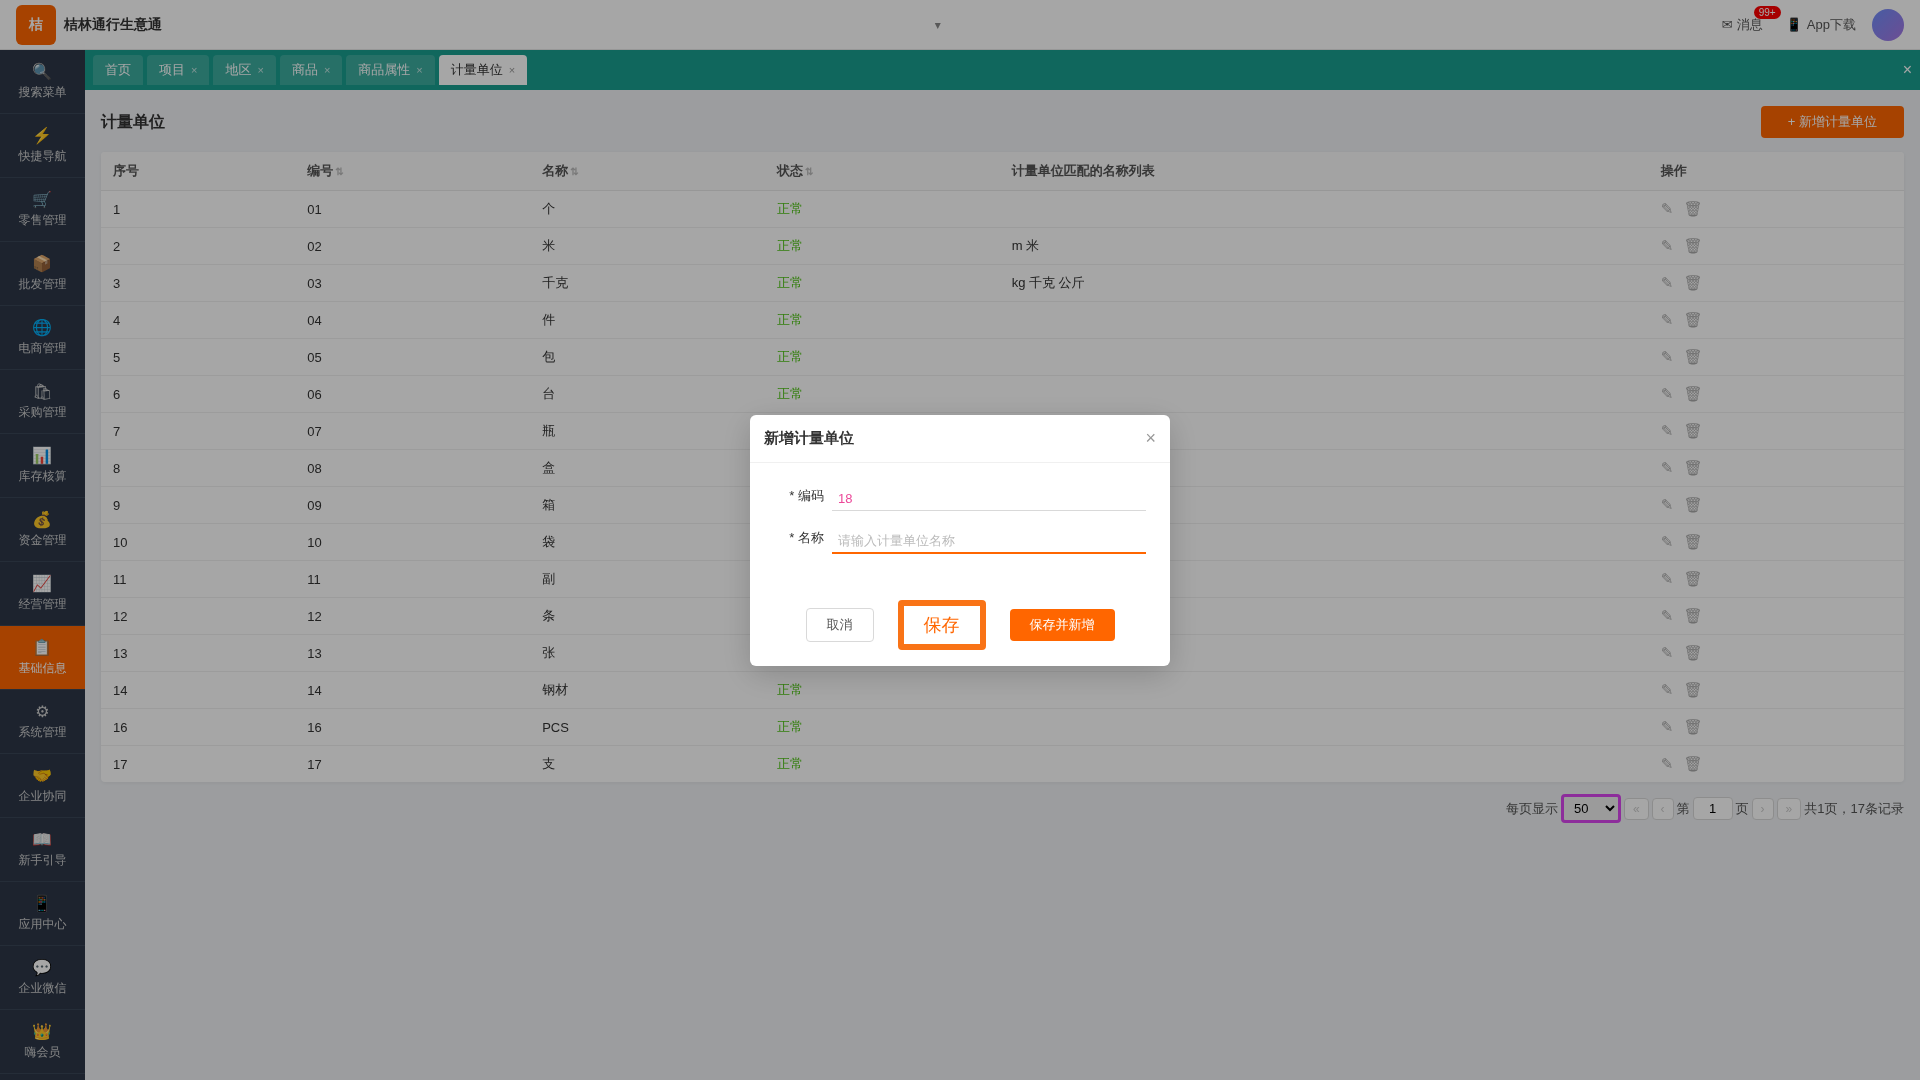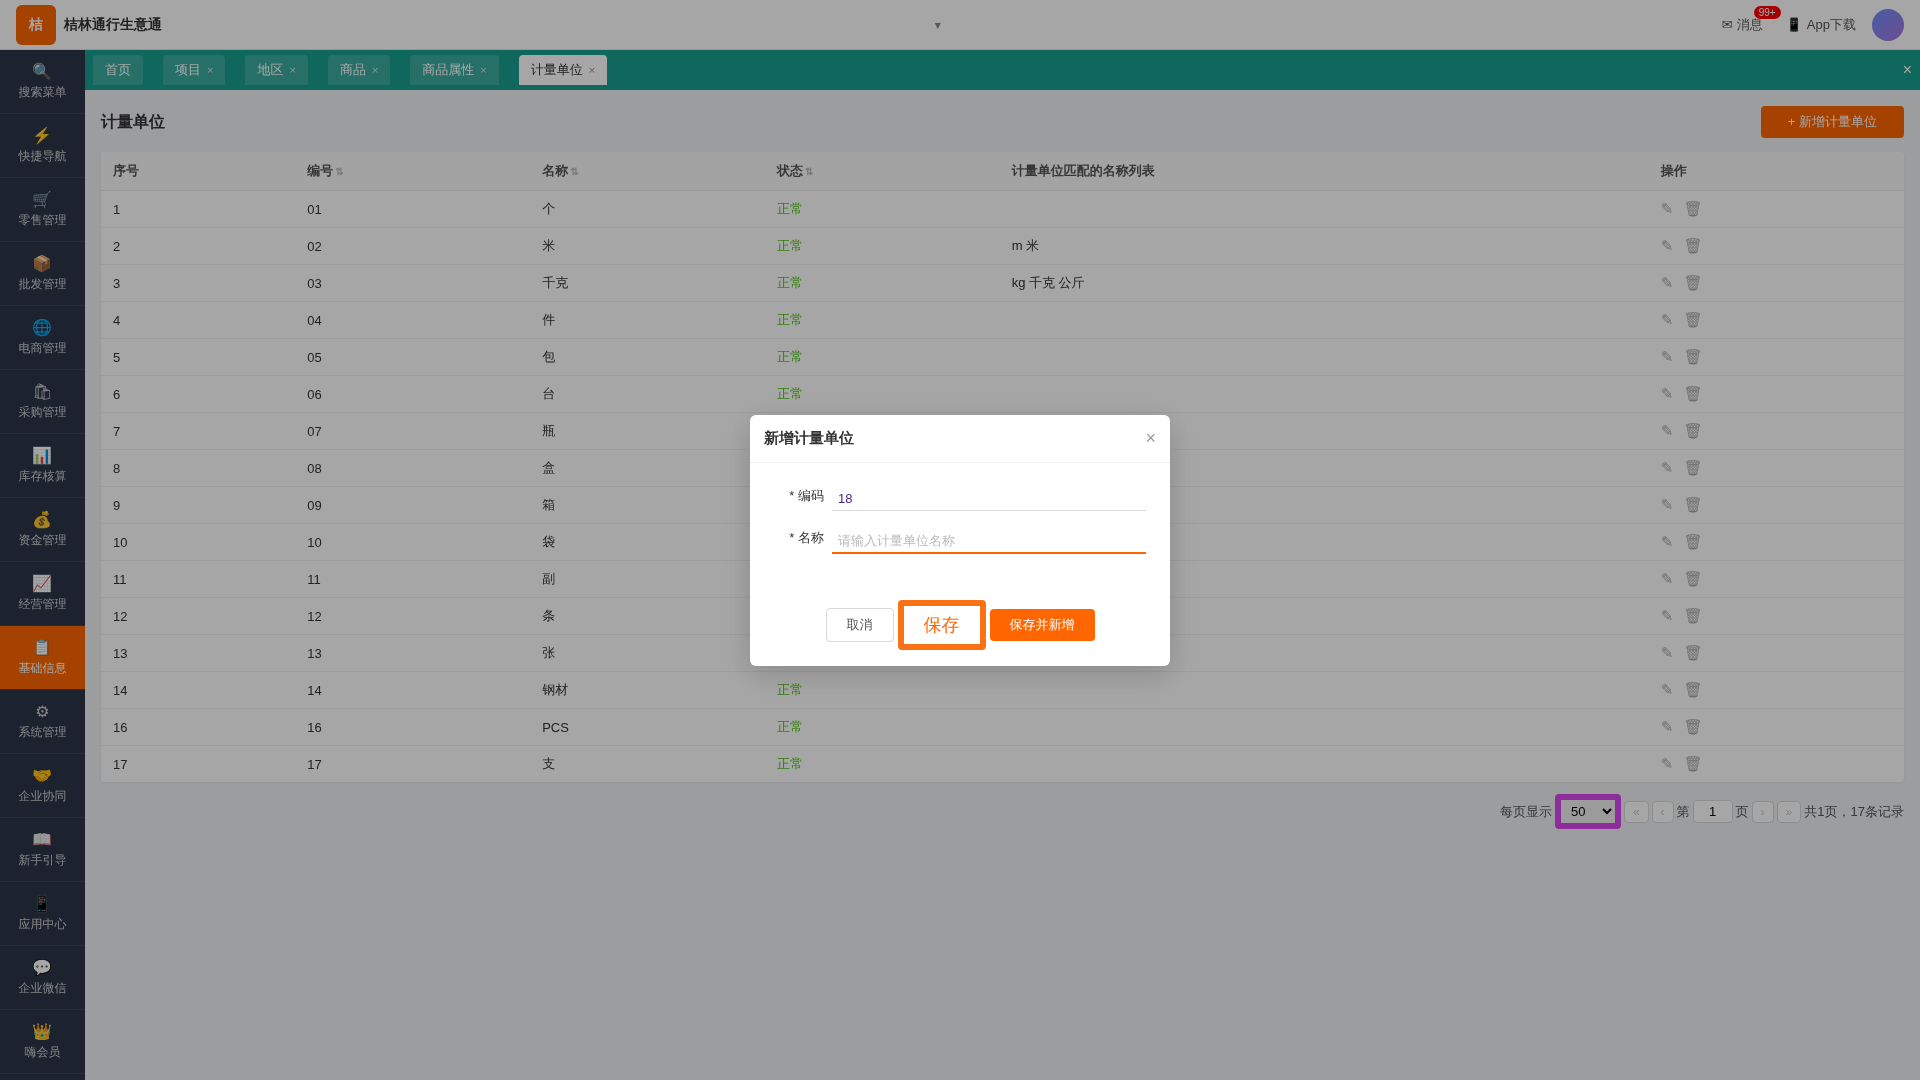--- a/index.html
+++ b/index.html
@@ -105,21 +105,21 @@
     }
 
     
     .tabs-bar {
       background: #1a9e8f;
       display: flex;
       align-items: center;
       padding: 8px 8px;
       height: 40px;
       flex-shrink: 0;
-      gap: 20px;
+      gap: 4px;
     }
     .tab-item {
       padding: 6px 12px;
       background: rgba(255,255,255,0.15);
       color: #fff;
       border-radius: 4px 4px 0 0;
       cursor: pointer;
       font-size: 13px;
       display: flex;
       align-items: center;
@@ -213,21 +213,21 @@
     .pagination-row {
       display: flex;
       align-items: center;
       justify-content: flex-end;
       padding: 12px 0 4px;
       gap: 3px;
       font-size: 13px;
       color: #555;
     }
     .page-size-select {
-      border: 6px solid #d946ef;
+      border: 3px solid #d946ef;
       border-radius: 4px;
       padding: 3px 6px;
       font-size: 13px;
     }
     .page-nav-btn {
       border: 1px solid #d9d9d9;
       background: #fff;
       border-radius: 4px;
       padding: 3px 8px;
       cursor: pointer;
@@ -294,32 +294,32 @@
       text-align: right;
       flex-shrink: 0;
     }
     .form-input {
       flex: 1;
       border: none;
       border-bottom: 1px solid #d9d9d9;
       padding: 4px 6px;
       font-size: 13px;
       outline: none;
-      color: #4c1d95;
+      color: #ec4899;
     }
     .form-input.active-input {
       border-bottom: 2px solid #f60;
     }
     .form-input::placeholder { color: #bbb; }
     .modal-footer {
       padding: 12px 16px 16px;
       display: flex;
       align-items: center;
       justify-content: center;
-      gap: 4px;
+      gap: 24px;
     }
     .btn-cancel {
       border: 1px solid #d9d9d9;
       background: #fff;
       color: #555;
       padding: 7px 20px;
       border-radius: 4px;
       cursor: pointer;
       font-size: 13px;
     }

